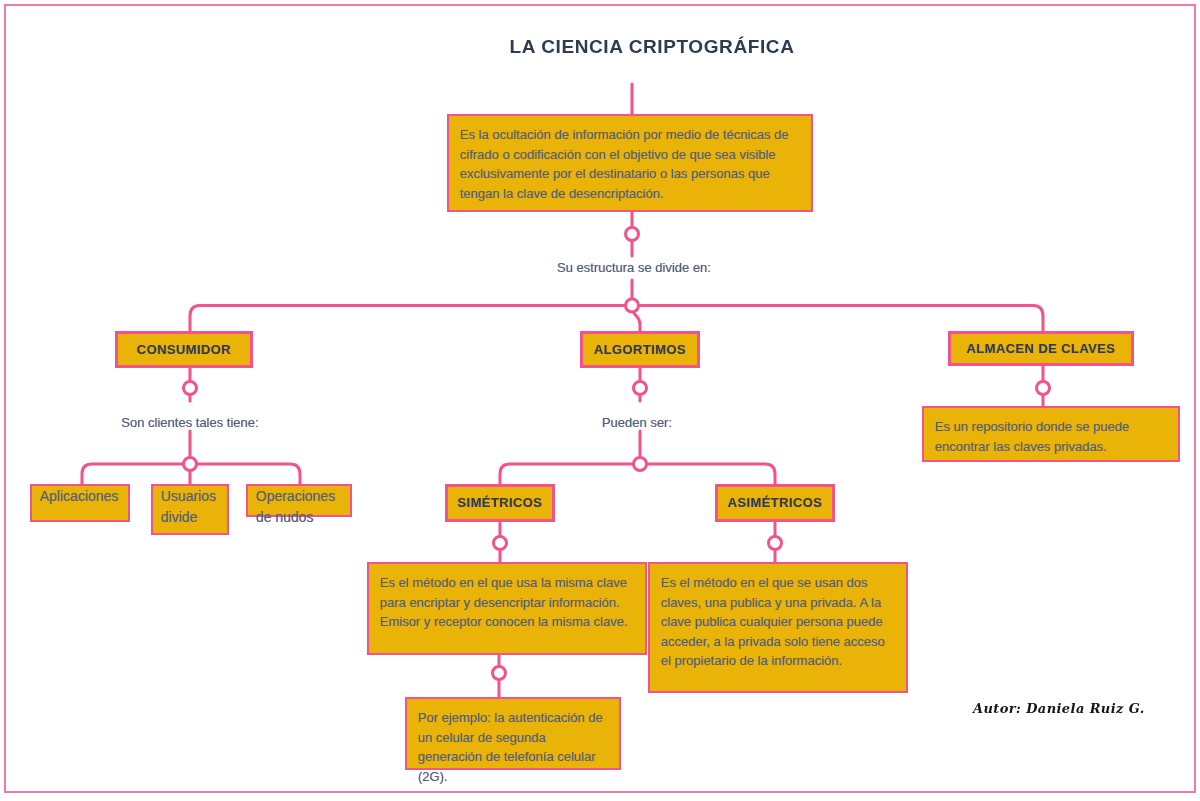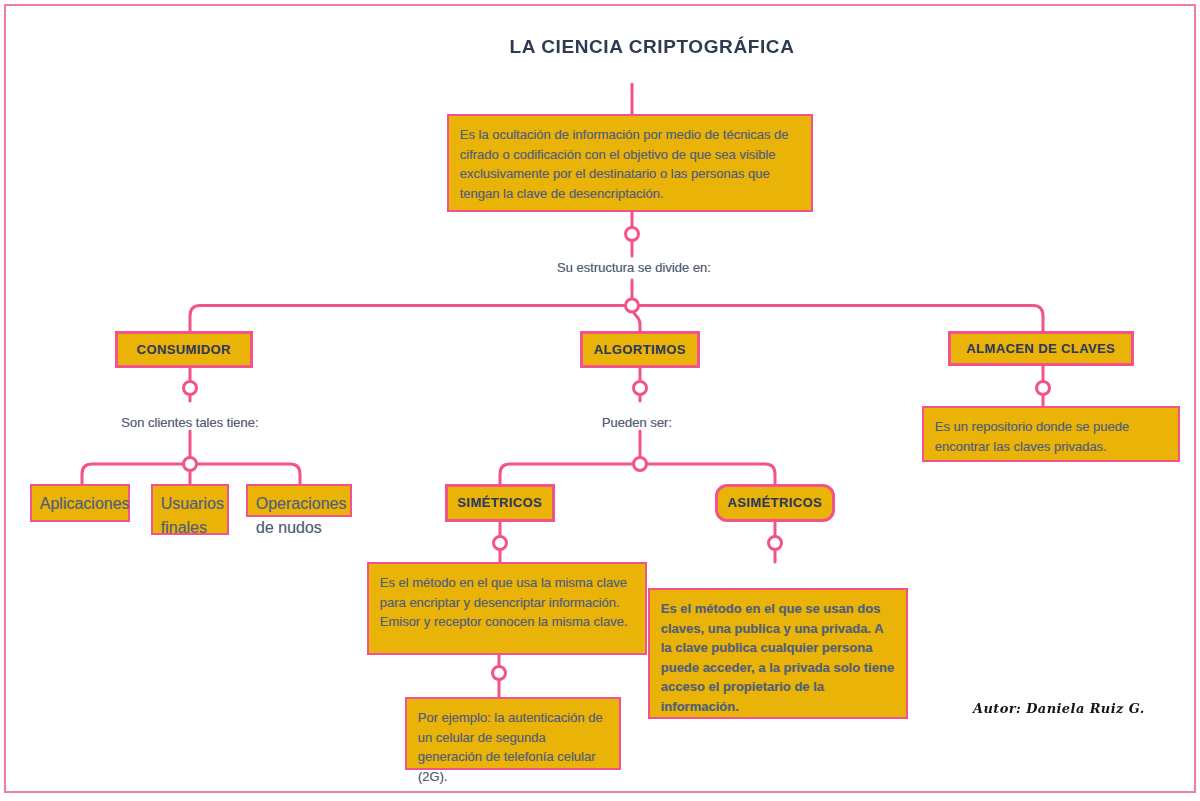--- a/index.html
+++ b/index.html
@@ -31,21 +31,21 @@
   .box{
     position:absolute;background:#eab308;border:2px solid var(--accent);
     color:var(--body);font-size:13px;line-height:1.5;
   }
   .box.head{
     border-width:3px;display:flex;align-items:center;justify-content:center;
     font-weight:bold;letter-spacing:.4px;color:var(--heading);font-size:13px;
     white-space:nowrap;
   }
   .box.desc{padding:9px 11px;}
-  .box.leaf{padding:6px 8px;font-size:16px;}
+  .box.leaf{padding:0 8px;font-size:14px;}
   .wire-label{
     position:absolute;transform:translateX(-50%);font-size:13px;color:var(--body);
     white-space:nowrap;
   }
   .fuzz{
     text-shadow:.6px 0 0 rgba(210,92,40,.30), -.6px 0 0 rgba(52,110,215,.30);
   }
   .author{
     position:absolute;left:973px;top:701px;
     font-family:"DejaVu Serif","Liberation Serif",serif;
@@ -99,31 +99,31 @@
 
   <div class="page-title">LA CIENCIA CRIPTOGRÁFICA</div>
 
   <div class="box desc fuzz" style="left:447px;top:114px;width:366px;height:98px;">Es la ocultación de información por medio de técnicas de cifrado o codificación con el objetivo de que sea visible exclusivamente por el destinatario o las personas que tengan la clave de desencriptación.</div>
 
   <div class="wire-label fuzz" style="left:634px;top:260px;">Su estructura se divide en:</div>
 
   <div class="box head fuzz" style="left:115px;top:331px;width:138px;height:37px;">CONSUMIDOR</div>
   <div class="wire-label fuzz" style="left:190px;top:415px;">Son clientes tales tiene:</div>
   <div class="box leaf fuzz" style="left:30px;top:484px;width:100px;height:38px;">Aplicaciones</div>
-  <div class="box leaf fuzz" style="left:151px;top:484px;width:78px;height:51px;">Usuarios finales</div>
+  <div class="box leaf fuzz" style="left:151px;top:484px;width:78px;height:51px;">Usuarios divide</div>
   <div class="box leaf fuzz" style="left:246px;top:484px;width:106px;height:33px;">Operaciones de nudos</div>
 
   <div class="box head fuzz" style="left:580px;top:331px;width:120px;height:37px;">ALGORTIMOS</div>
   <div class="wire-label fuzz" style="left:637px;top:415px;">Pueden ser:</div>
 
   <div class="box head fuzz" style="left:445px;top:484px;width:110px;height:38px;">SIMÉTRICOS</div>
   <div class="box desc fuzz" style="left:367px;top:562px;width:280px;height:93px;">Es el método en el que usa la misma clave para encriptar y desencriptar información. Emisor y receptor conocen la misma clave.</div>
   <div class="box desc fuzz" style="left:377px;top:697px;width:216px;height:73px;margin-left:28px;">Por ejemplo: la autenticación de un celular de segunda generación de telefonía celular (2G).</div>
 
-  <div class="box head fuzz" style="left:715px;top:484px;width:120px;height:38px;border-radius:12px;">ASIMÉTRICOS</div>
-  <div class="box desc fuzz" style="left:648px;top:588px;width:260px;height:131px;font-weight:bold;">Es el método en el que se usan dos claves, una publica y una privada. A la clave publica cualquier persona puede acceder, a la privada solo tiene acceso el propietario de la información.</div>
+  <div class="box head fuzz" style="left:715px;top:484px;width:120px;height:38px;">ASIMÉTRICOS</div>
+  <div class="box desc fuzz" style="left:648px;top:562px;width:260px;height:131px;">Es el método en el que se usan dos claves, una publica y una privada. A la clave publica cualquier persona puede acceder, a la privada solo tiene acceso el propietario de la información.</div>
 
   <div class="box head fuzz" style="left:948px;top:331px;width:186px;height:35px;">ALMACEN DE CLAVES</div>
   <div class="box desc fuzz" style="left:922px;top:406px;width:258px;height:56px;">Es un repositorio donde se puede encontrar las claves privadas.</div>
 
   <div class="author">Autor: Daniela Ruiz G.</div>
 
 </div>
 
 </body></html>

